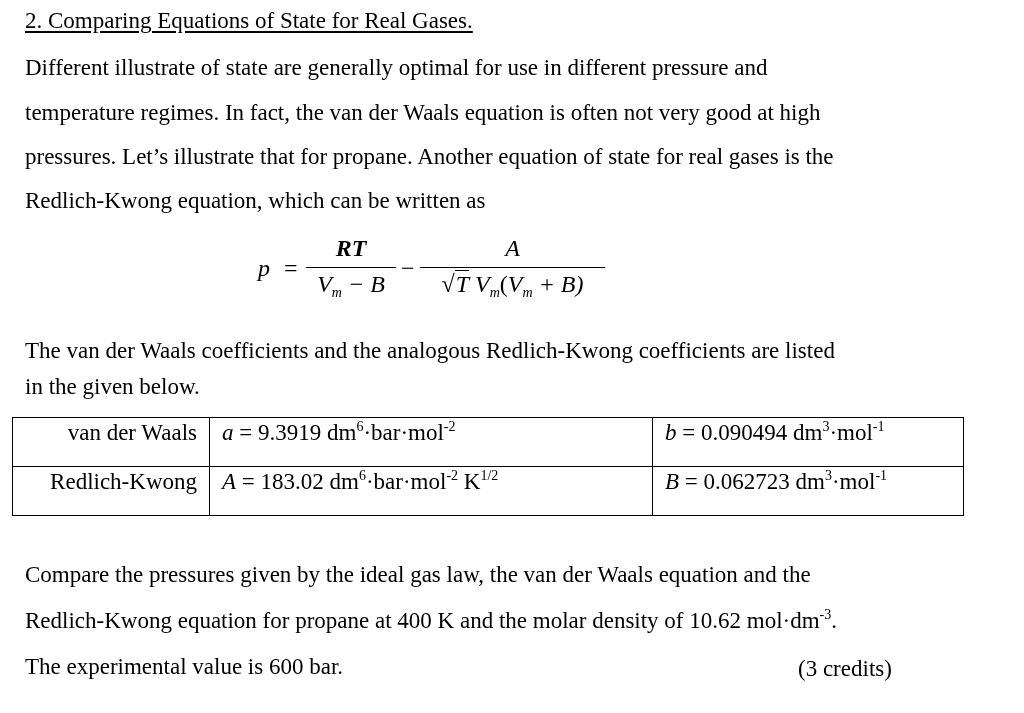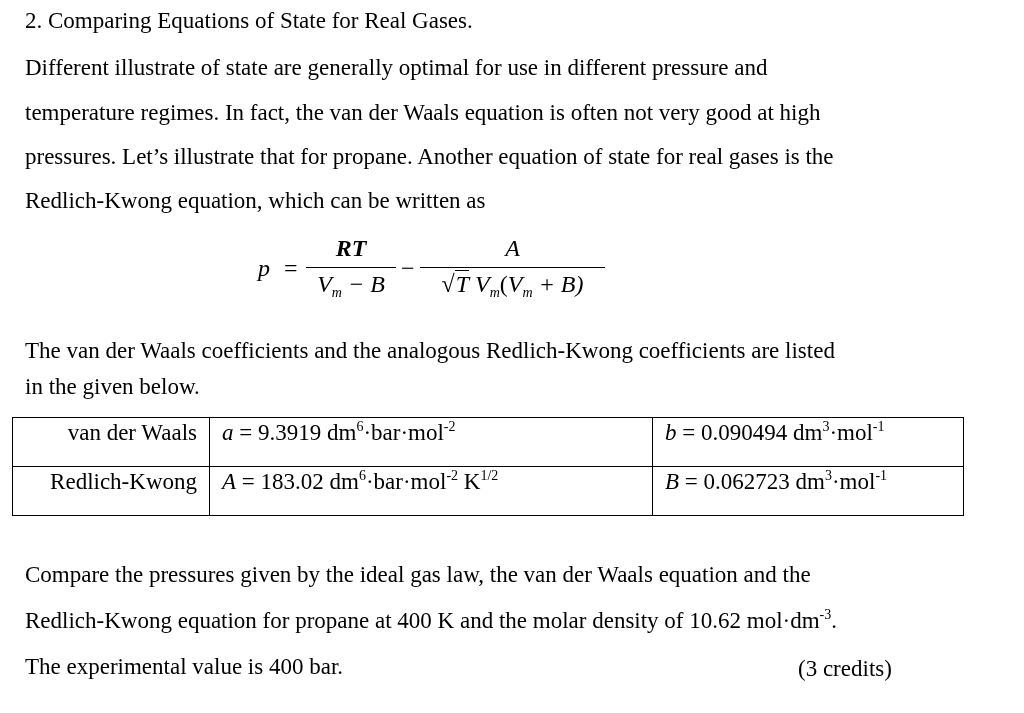--- a/index.html
+++ b/index.html
@@ -2,21 +2,21 @@
 <html><head>
   <meta charset="utf-8">
   <style>
     html, body { margin: 0; padding: 0; background: #ffffff; }
     body {
       width: 1024px; height: 713px; overflow: hidden; position: relative;
       font-family: "Liberation Serif", serif; color: #000; font-size: 23px;
     }
     .title {
       position: absolute; left: 25px; top: 8px; font-size: 23px;
-      text-underline-offset: 3px;
+      text-decoration: underline; text-underline-offset: 3px;
     }
     .para-line { position: absolute; left: 25px; font-size: 23px; white-space: nowrap; }
     .eq {
       position: absolute; left: 258px; top: 233px; height: 80px; width: 360px;
       font-style: italic; font-size: 24px;
     }
     .eq .p { position: absolute; left: 0; top: 22px; }
     .eq .eqsign { position: absolute; left: 26px; top: 22px; font-style: normal; }
     .frac1 { position: absolute; left: 48px; top: 0; width: 90px; text-align: center; }
     .frac1 .num { position: absolute; left: 0; width: 100%; top: 2px; font-weight: bold; }
@@ -85,14 +85,14 @@
   <tr>
     <td class="c0">Redlich-Kwong</td>
     <td class="c1"><span class="sym">A</span><span> = 183.02 dm</span><sup>6</sup><span>·bar·mol</span><sup>-2</sup><span> K</span><sup>1/2</sup></td>
     <td><span class="sym">B</span><span> = 0.062723 dm</span><sup>3</sup><span>·mol</span><sup>-1</sup></td>
   </tr>
 </tbody>
   </table>
 
 <div class="para-line" style="top:562px">Compare the pressures given by the ideal gas law, the van der Waals equation and the</div>
 <div class="para-line" style="top:608px"><span>Redlich-Kwong equation for propane at 400 K and the molar density of 10.62 mol·dm</span><sup>-3</sup><span>.</span></div>
-<div class="para-line" style="top:654px">The experimental value is 400 bar.</div>
+<div class="para-line" style="top:654px">The experimental value is 600 bar.</div>
 <div class="credits">(3 credits)</div>
 
 </body></html>

